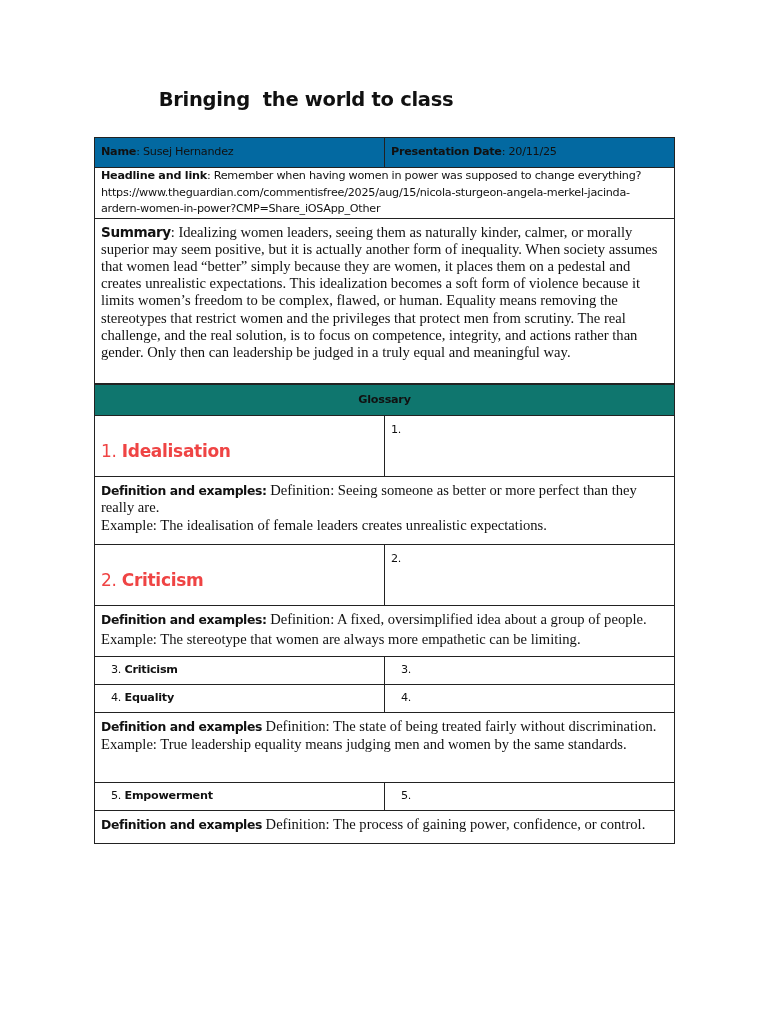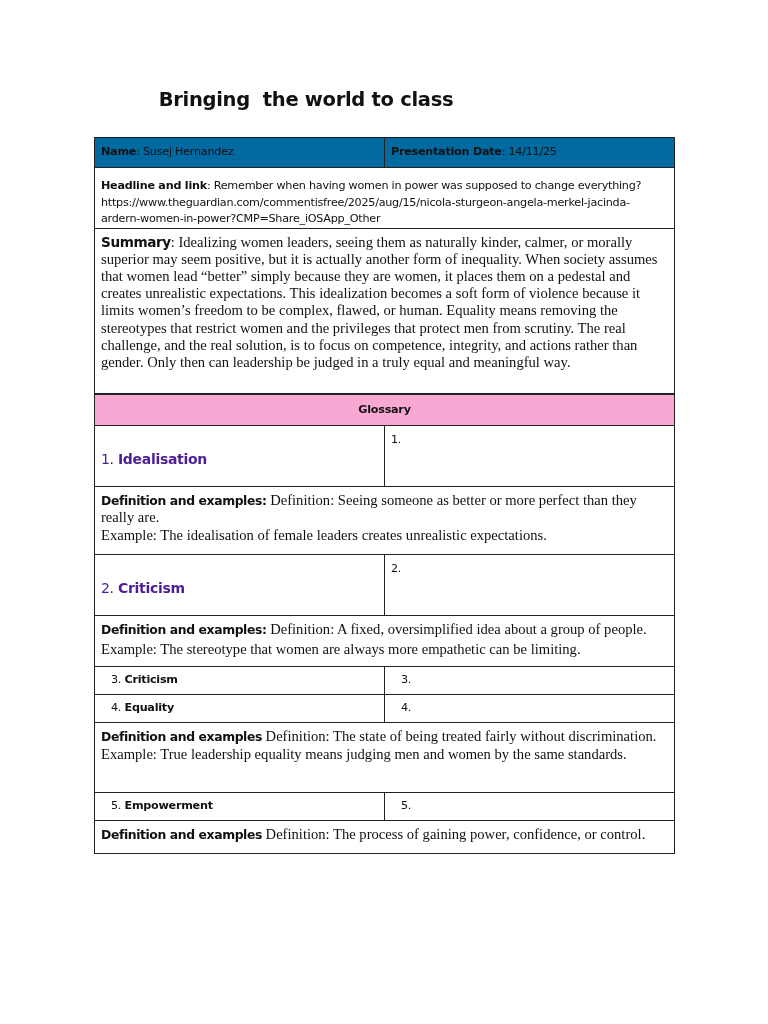--- a/index.html
+++ b/index.html
@@ -22,28 +22,28 @@
   }
   .doc-table td {
     border: 1.4px solid #222; vertical-align: top;
     padding: 0 6px; box-sizing: border-box;
   }
   .sans { font-family: "DejaVu Sans", "Liberation Sans", sans-serif; font-size: 11.2px; letter-spacing: -0.25px; line-height: 16.5px; }
   .serif { font-family: "Liberation Serif", "DejaVu Serif", serif; font-size: 14.6px; line-height: 17.2px; }
   .bold { font-weight: bold; }
   .lbl { font-family: "DejaVu Sans", "Liberation Sans", sans-serif; font-weight: bold; font-size: 12.4px; letter-spacing: -0.4px; }
   .cream { background: #0369a1; }
-  .gold { background: #f9a8d4; }
+  .gold { background: #0f766e; }
   .center { text-align: center; }
   .row-name td { height: 30px; vertical-align: middle; }
-  .row-headline td { height: 44px; padding-top: 10px; }
+  .row-headline td { height: 44px; padding-top: 0; }
   .row-summary td { height: 166px; padding-top: 5px; margin-left: 43px; }
   .row-gloss td { height: 31px; vertical-align: middle; }
   .term-big { height: 61px; }
-  .term-big .term { font-family: "DejaVu Sans", "Liberation Sans", sans-serif; font-size: 14px; color: #4c1d95; letter-spacing: -0.3px; padding-top: 25px; display: block; }
+  .term-big .term { font-family: "DejaVu Sans", "Liberation Sans", sans-serif; font-size: 17px; color: #ef4444; letter-spacing: -0.3px; padding-top: 25px; display: block; }
   .term-big .term b { font-weight: bold; }
   .term-big .num { display: block; padding-top: 6px; }
   .def-cell { padding-top: 5px !important; padding-bottom: 5px !important; margin-left: 30px; }
   .def-line2 { margin-top: 1px; }
   .small-row td { height: 28px; vertical-align: middle; padding-left: 16px; }
   .def1 td { height: 68px; }
   .def2 td { height: 51px; }
   .def3 td { height: 69px; }
   .def4 td { height: 70px; }
   .def5 td { height: 33px; }
@@ -59,21 +59,21 @@
       <col style="width:290px">
       <col style="width:290px">
     </colgroup>
 
   <tbody>
       <tr class="row-name">
     <td class="cream sans">
       <span class="bold">Name</span><span>: Susej Hernandez</span>
     </td>
     <td class="cream sans">
-      <span class="bold">Presentation Date</span><span>: 14/11/25</span>
+      <span class="bold">Presentation Date</span><span>: 20/11/25</span>
     </td>
   </tr>
 
   <tr class="row-headline">
     <td colspan="2" class="sans">
       <span class="bold">Headline and link</span><span>: Remember when having women in power was supposed to change everything? https://www.theguardian.com/commentisfree/2025/aug/15/nicola-sturgeon-angela-merkel-jacinda-ardern-women-in-power?CMP=Share_iOSApp_Other</span>
     </td>
   </tr>
 
   <tr class="row-summary">

